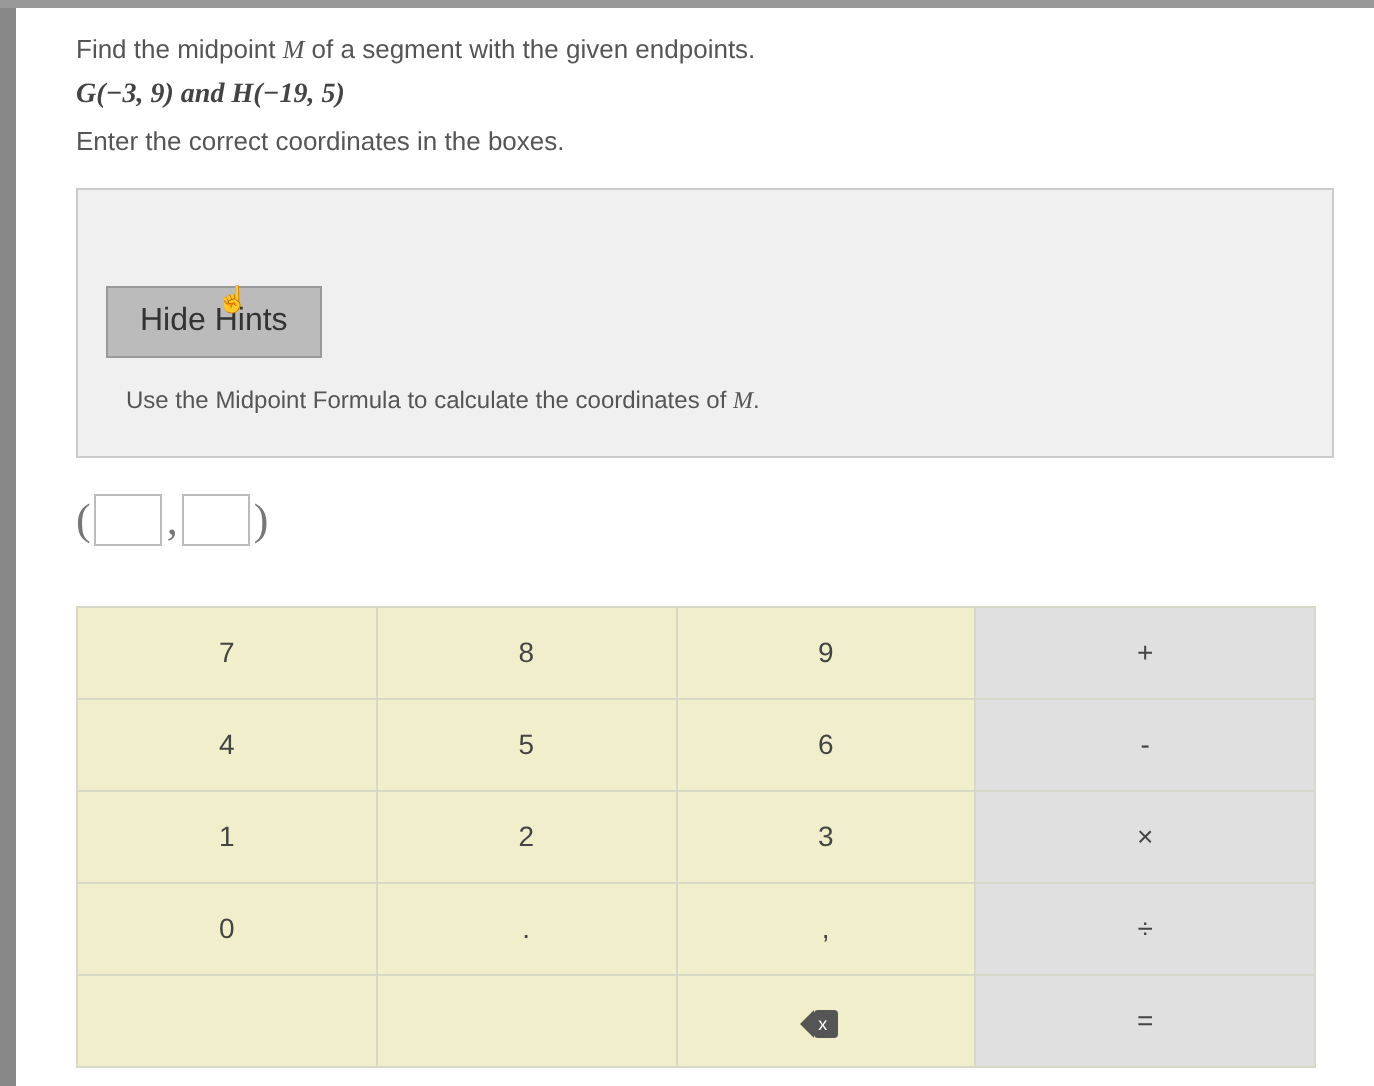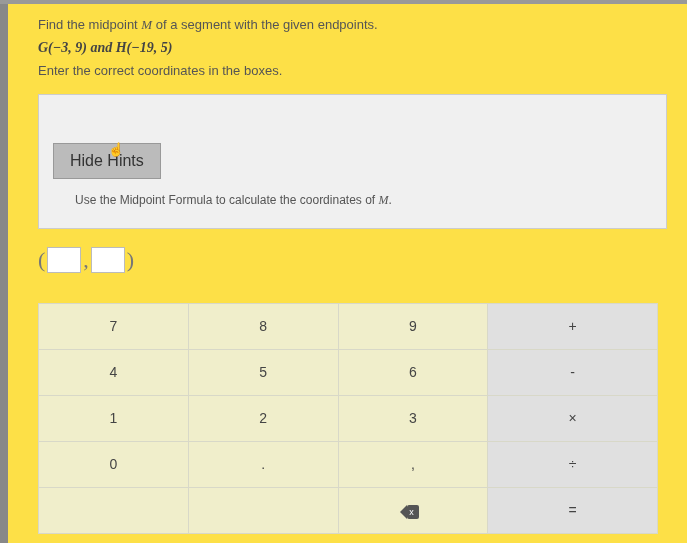--- a/index.html
+++ b/index.html
@@ -5,21 +5,21 @@
     * { box-sizing: border-box; margin: 0; padding: 0; }
     body {
       font-family: Arial, sans-serif;
       background: #e8e8e8;
       width: 687px;
       height: 543px;
       overflow: hidden;
       position: relative;
     }
     .page {
-      background: #fde047;
+      background: #ffffff;
       padding: 12px 20px 0 30px;
       height: 100%;
       border-left: 8px solid #888;
     }
     .top-border {
       position: absolute;
       top: 0; left: 0; right: 0;
       height: 4px;
       background: #999;
     }
@@ -49,21 +49,21 @@
       padding: 8px 16px;
       font-size: 16px;
       cursor: pointer;
       display: inline-block;
       margin-top: 36px;
     }
     .hint-body {
       color: #555;
       font-size: 12px;
       margin-top: 14px;
-      margin-left: 22px;
+      margin-left: 10px;
     }
     .hint-body .mvar {
       font-style: italic;
       font-family: 'Times New Roman', serif;
     }
     .cursor-hand {
       position: absolute;
       left: 108px;
       top: 142px;
       font-size: 13px;

